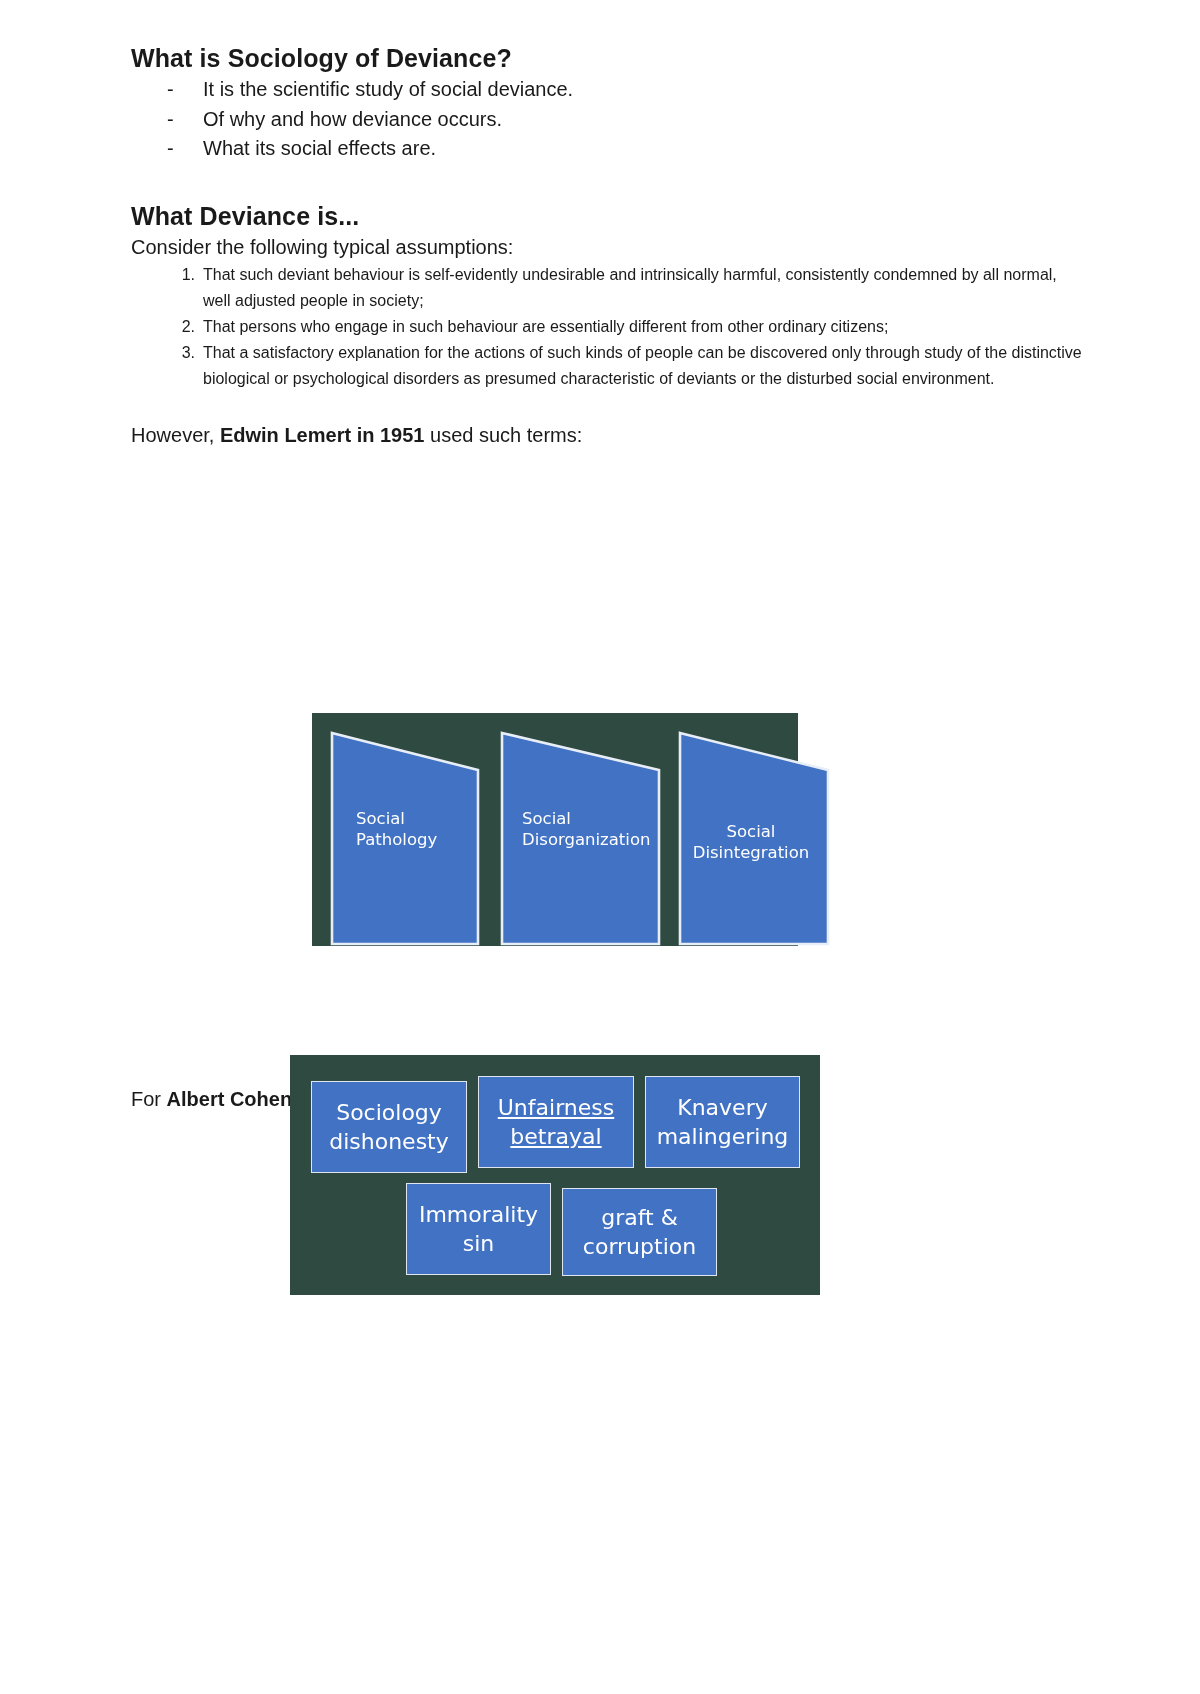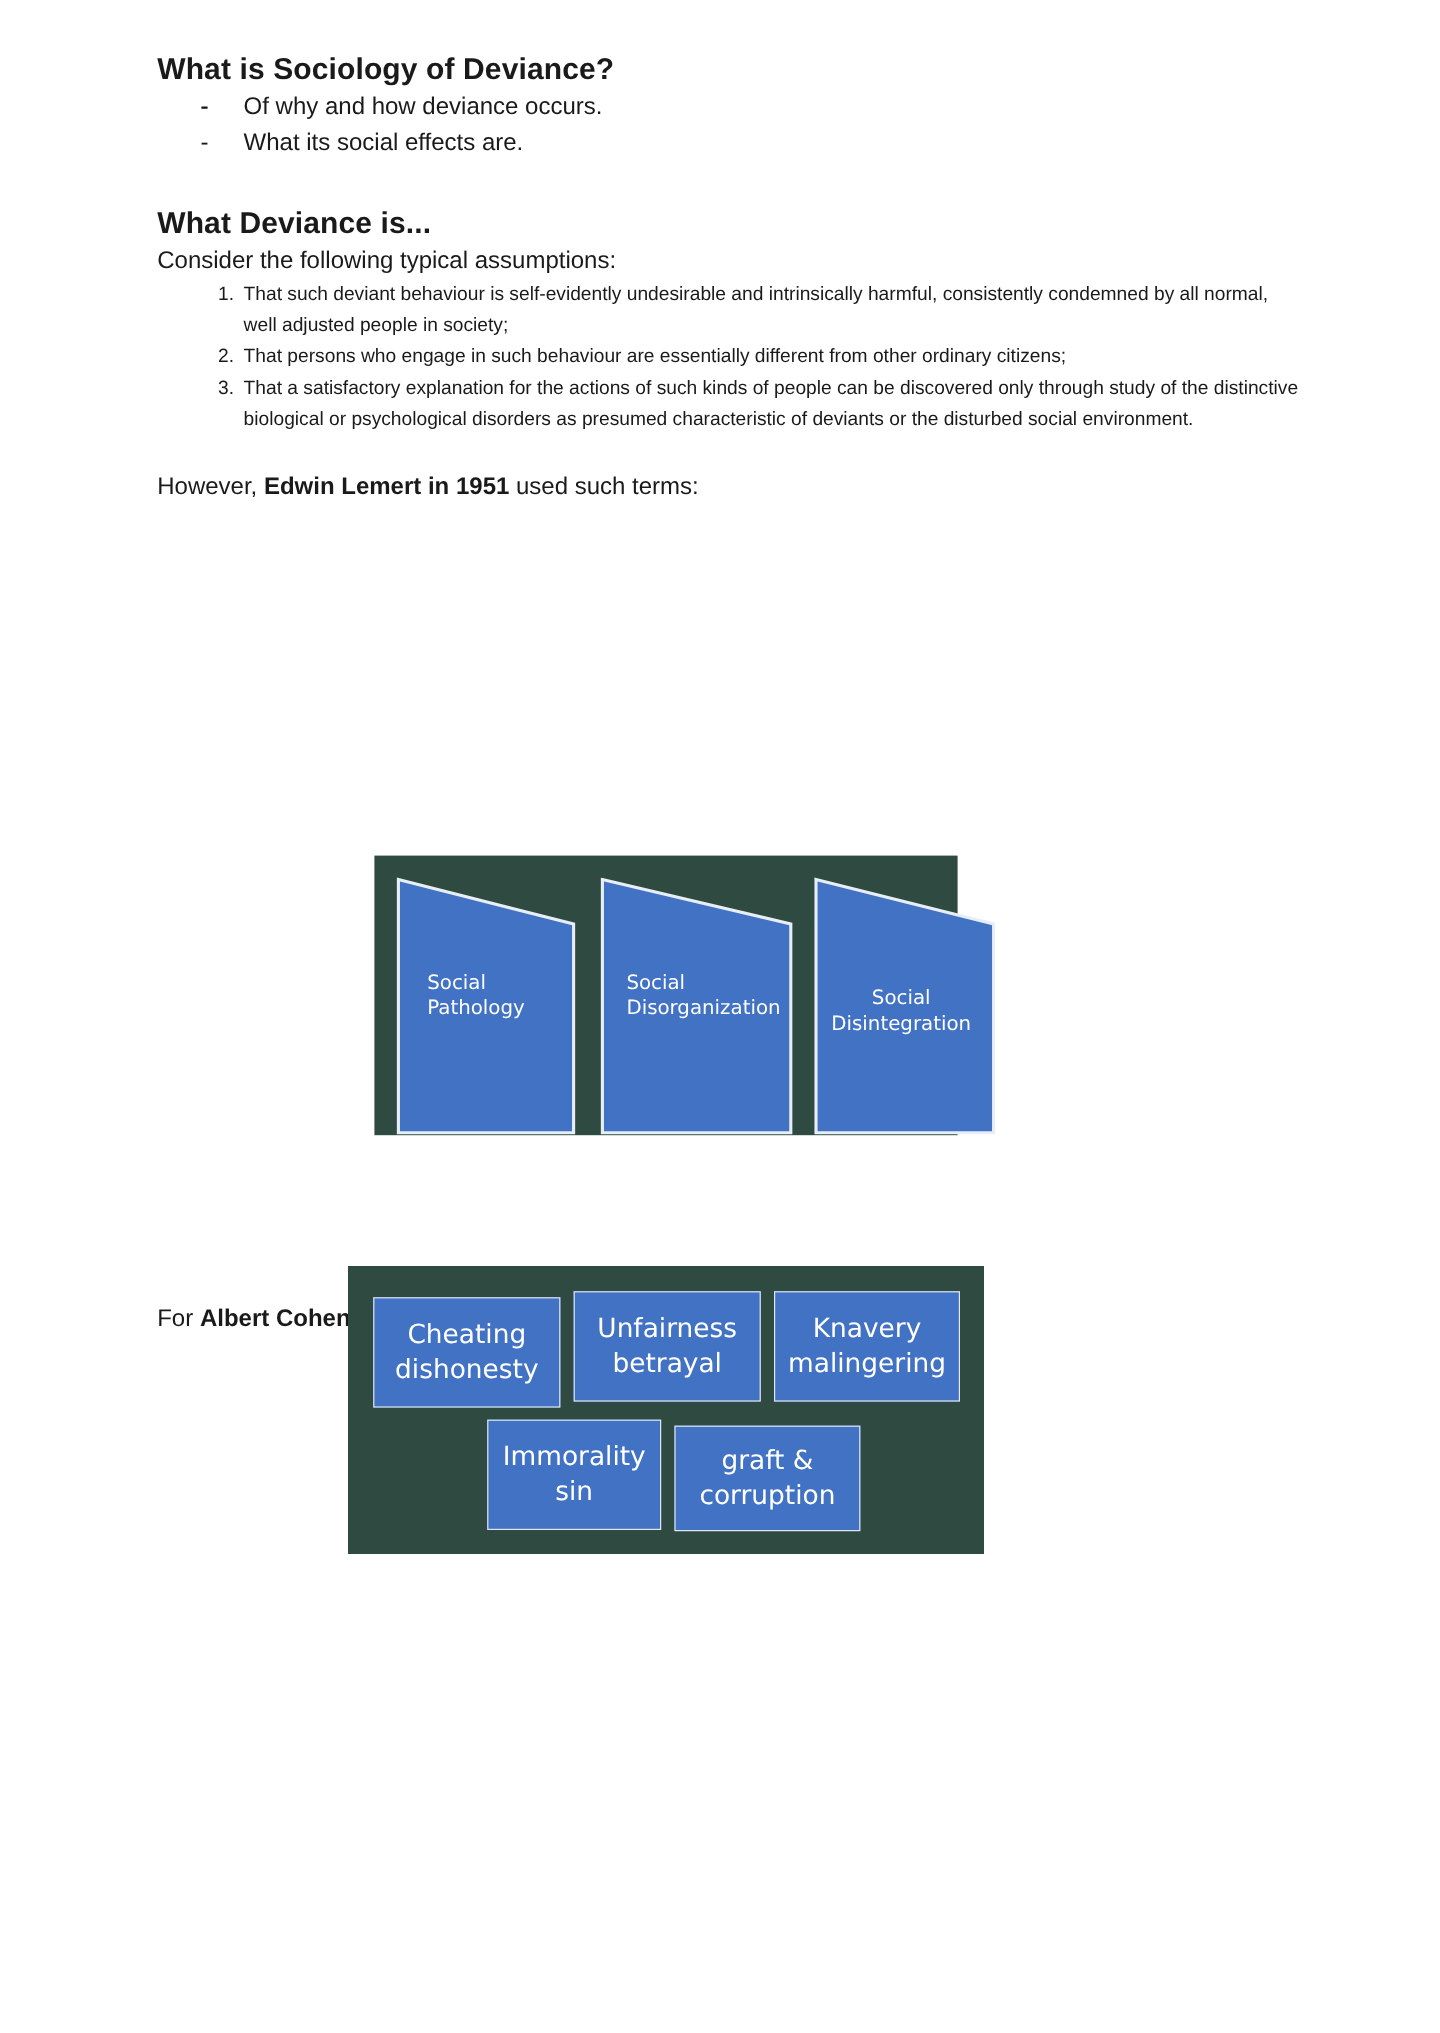--- a/index.html
+++ b/index.html
@@ -145,20 +145,21 @@
 <div class="page">
 
 
   <div class="content">
 
     <div class="h-sec first">What is Sociology of Deviance?</div>
 
     <ul class="dash">
       <li>
         <span class="dash-mark">-</span>
+        <span>It is the scientific study of social deviance.</span>
       </li>
       <li>
         <span class="dash-mark">-</span>
         <span>Of why and how deviance occurs.</span>
       </li>
       <li>
         <span class="dash-mark">-</span>
         <span>What its social effects are.</span>
       </li>
     </ul>
@@ -212,25 +213,25 @@
     </div>
   </div>
 
   <div style="position:absolute;left:131px;top:1085px;">
     <p class="lead"><span>For </span><b>Albert Cohen</b><span>, it is:</span></p>
   </div>
 
   <div class="diagram2">
 
     <div class="bx" style="left:21px;top:26px;width:156px;height:92px;">
-      <span>Cheating</span>
+      <span>Sociology</span>
       <span>dishonesty</span>
     </div>
 
-    <div class="bx" style="left:188px;top:21px;width:156px;height:92px;">
+    <div class="bx" style="left:188px;top:21px;width:156px;height:92px;text-decoration:underline;">
       <span>Unfairness</span>
       <span>betrayal</span>
     </div>
 
     <div class="bx" style="left:355px;top:21px;width:155px;height:92px;">
       <span>Knavery</span>
       <span>malingering</span>
     </div>
 
     <div class="bx" style="left:272px;top:133px;width:155px;height:88px;">

